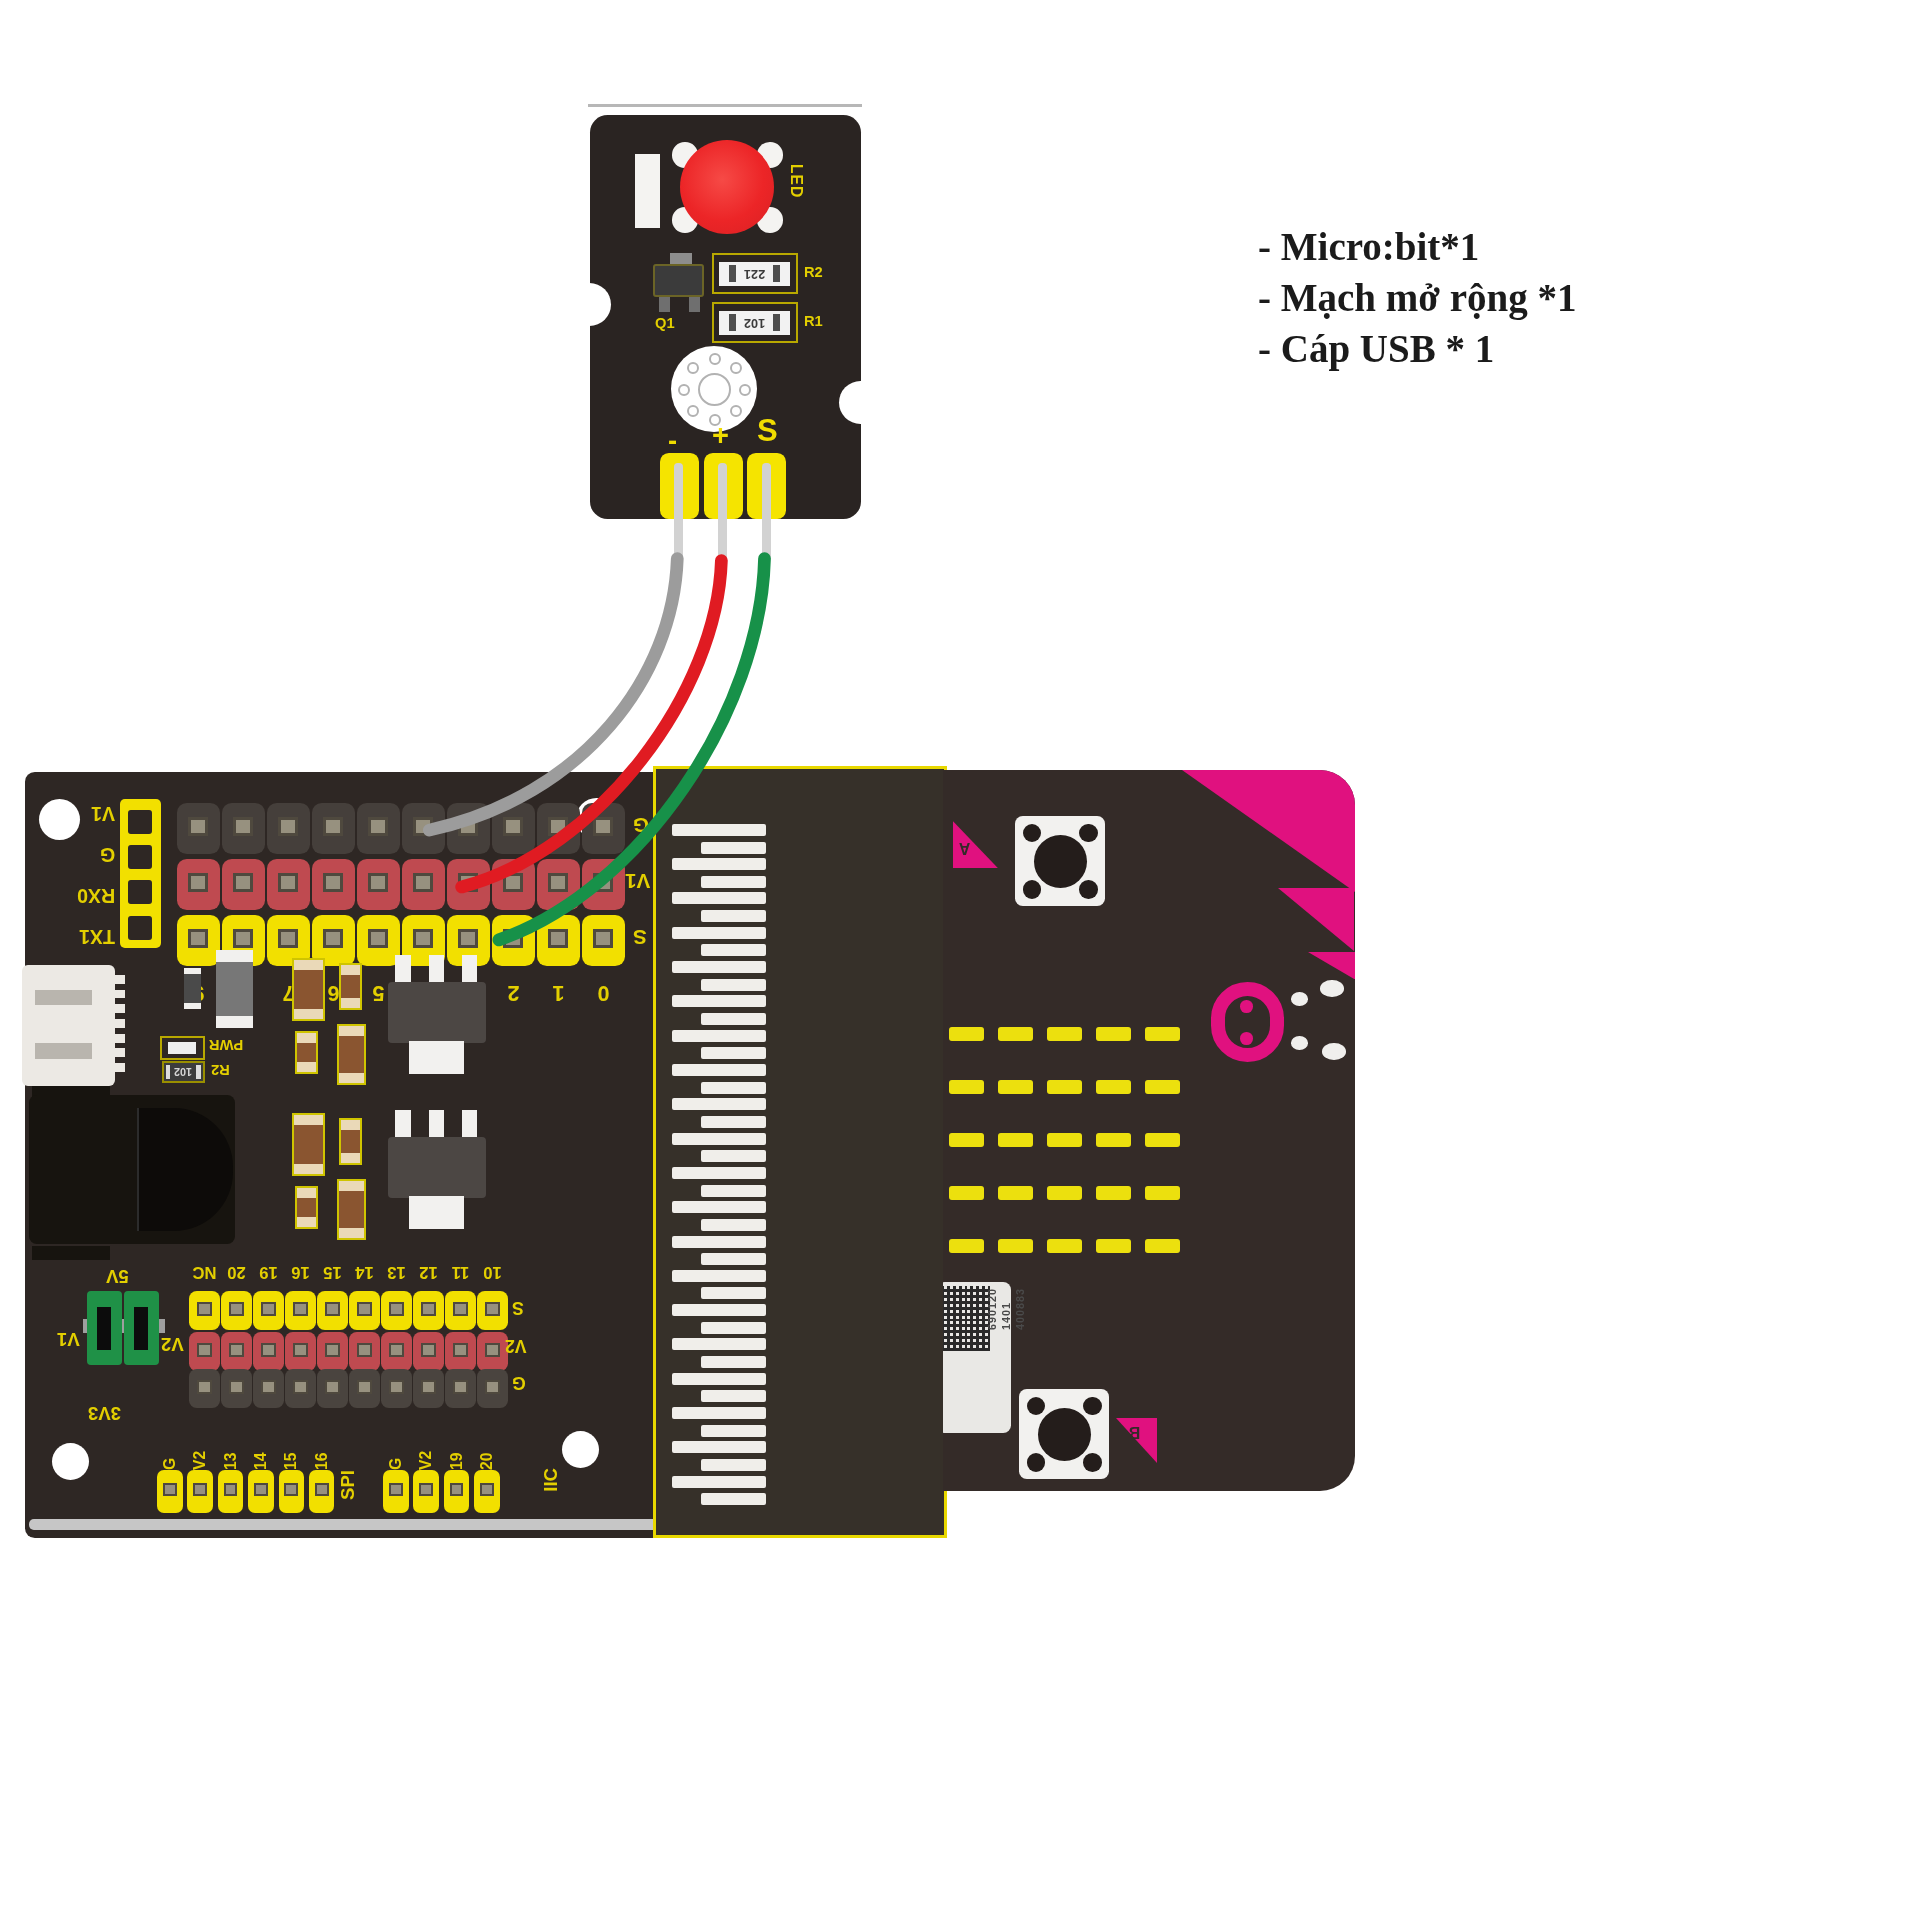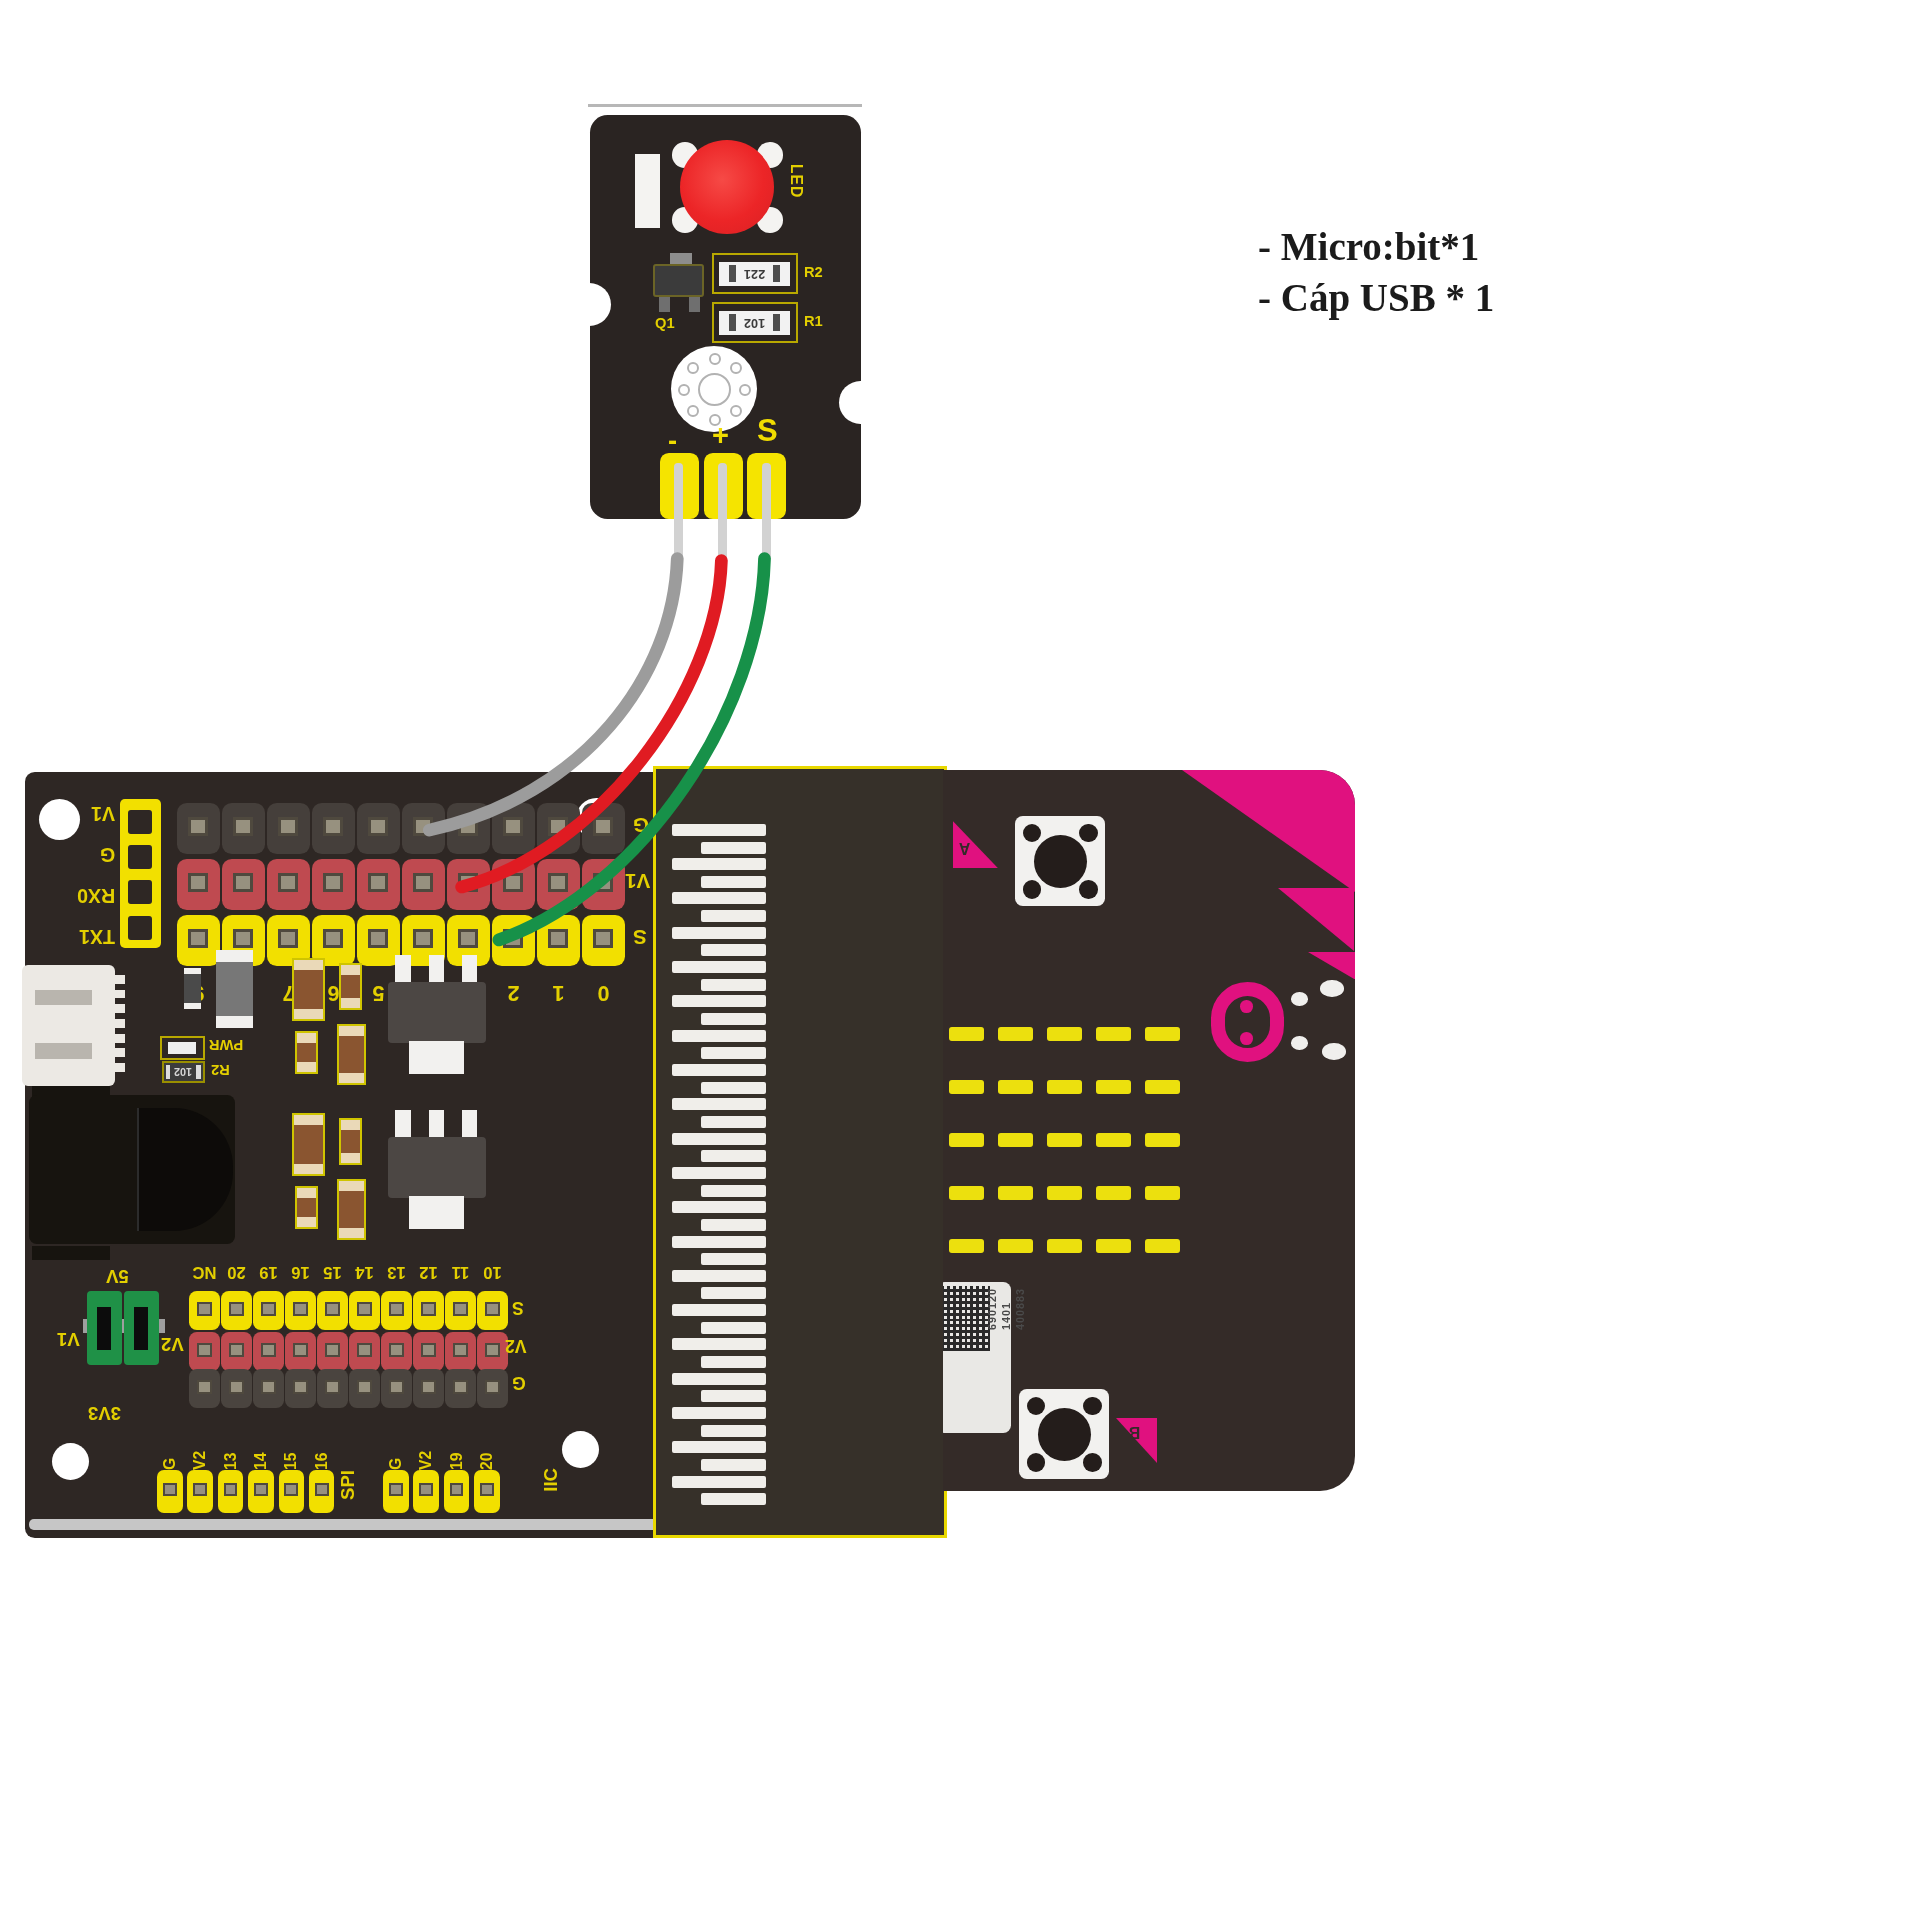--- a/index.html
+++ b/index.html
@@ -196,20 +196,21 @@
     <div class="abs modstub" style="left:84px;"></div>
     <div class="abs modstub" style="left:128px;"></div>
     <div class="abs modstub" style="left:172px;"></div>
 
     <div class="abs notch circle" style="left:-21.6px;top:168px;"></div>
     <div class="abs notch circle" style="left:249px;top:266px;"></div>
   </div>
 
   <div class="abs parts" id="parts-list">
       <div class="part-item">- Micro:bit*1</div>
+      <div class="part-item">- Mạch mở rộng *1</div>
       <div class="part-item">- Cáp USB * 1</div>
     </div>
 
   <div class="abs expboard">
     <div class="abs hole circle" style="left:14.7px;top:27.4px;width:41px;height:41px;"></div>
     <div class="abs hole circle" style="left:551px;top:25.5px;width:41px;height:41px;"></div>
     <div class="abs hole circle" style="left:27.4px;top:671px;width:37px;height:37px;"></div>
     <div class="abs hole circle" style="left:537px;top:659px;width:37px;height:37px;"></div>
 
     <div class="abs lheader">

